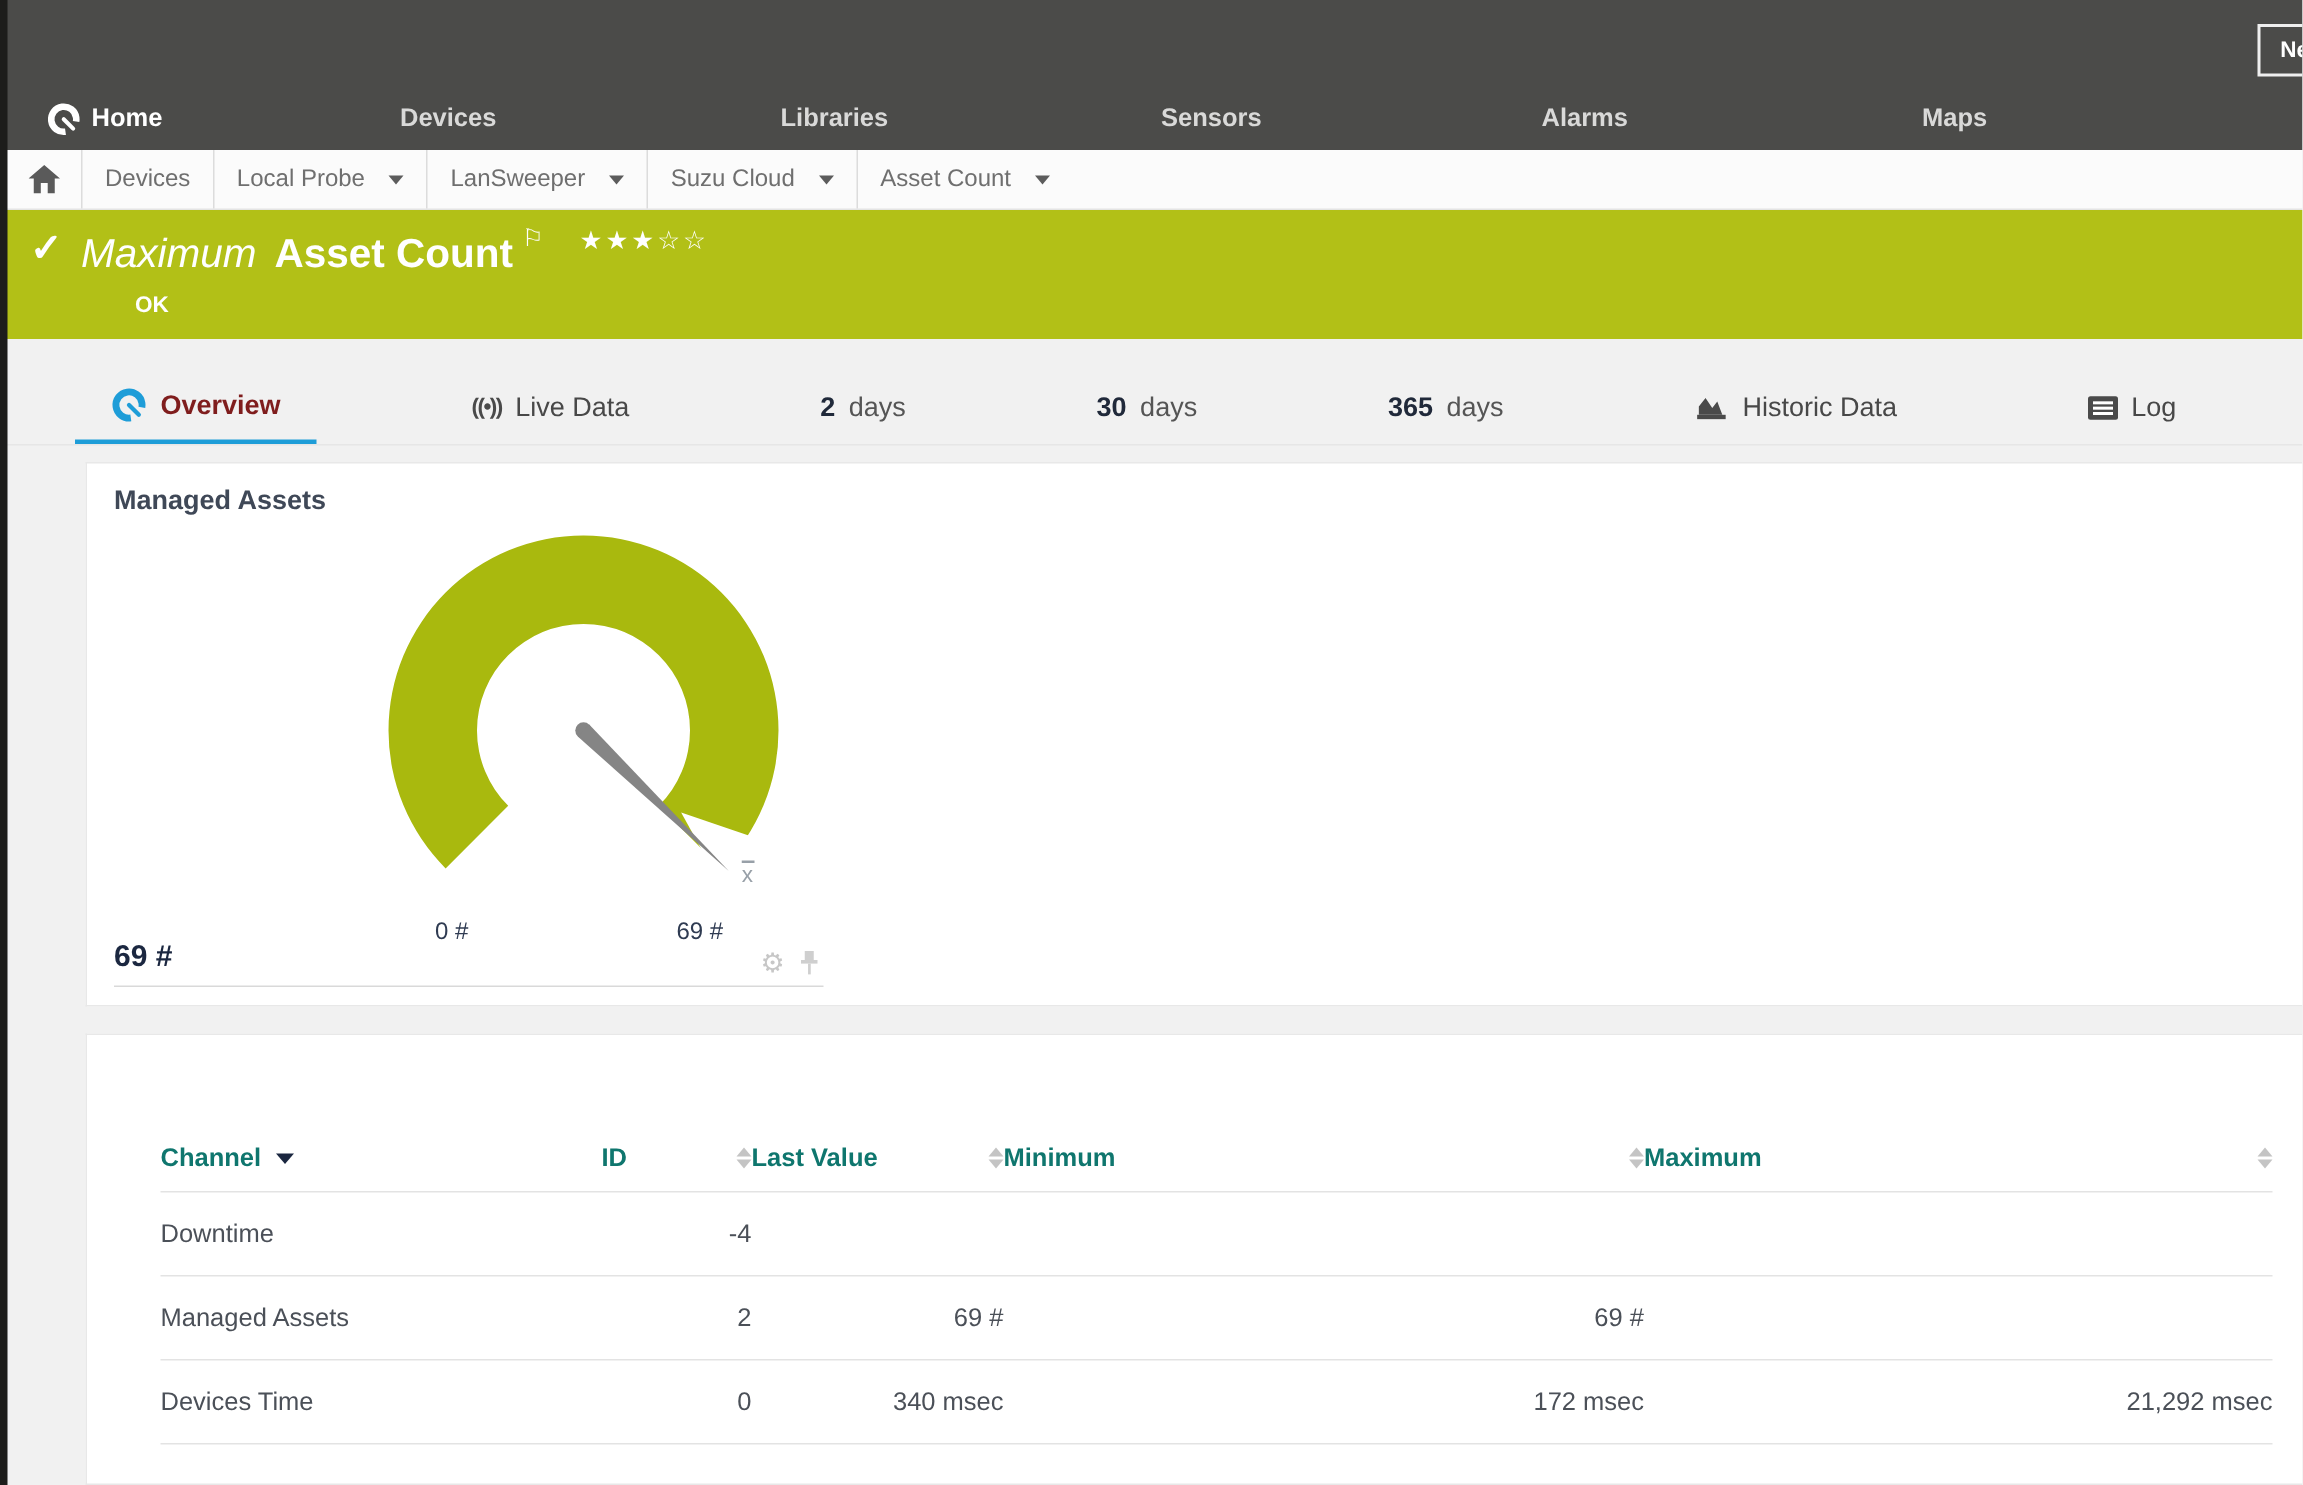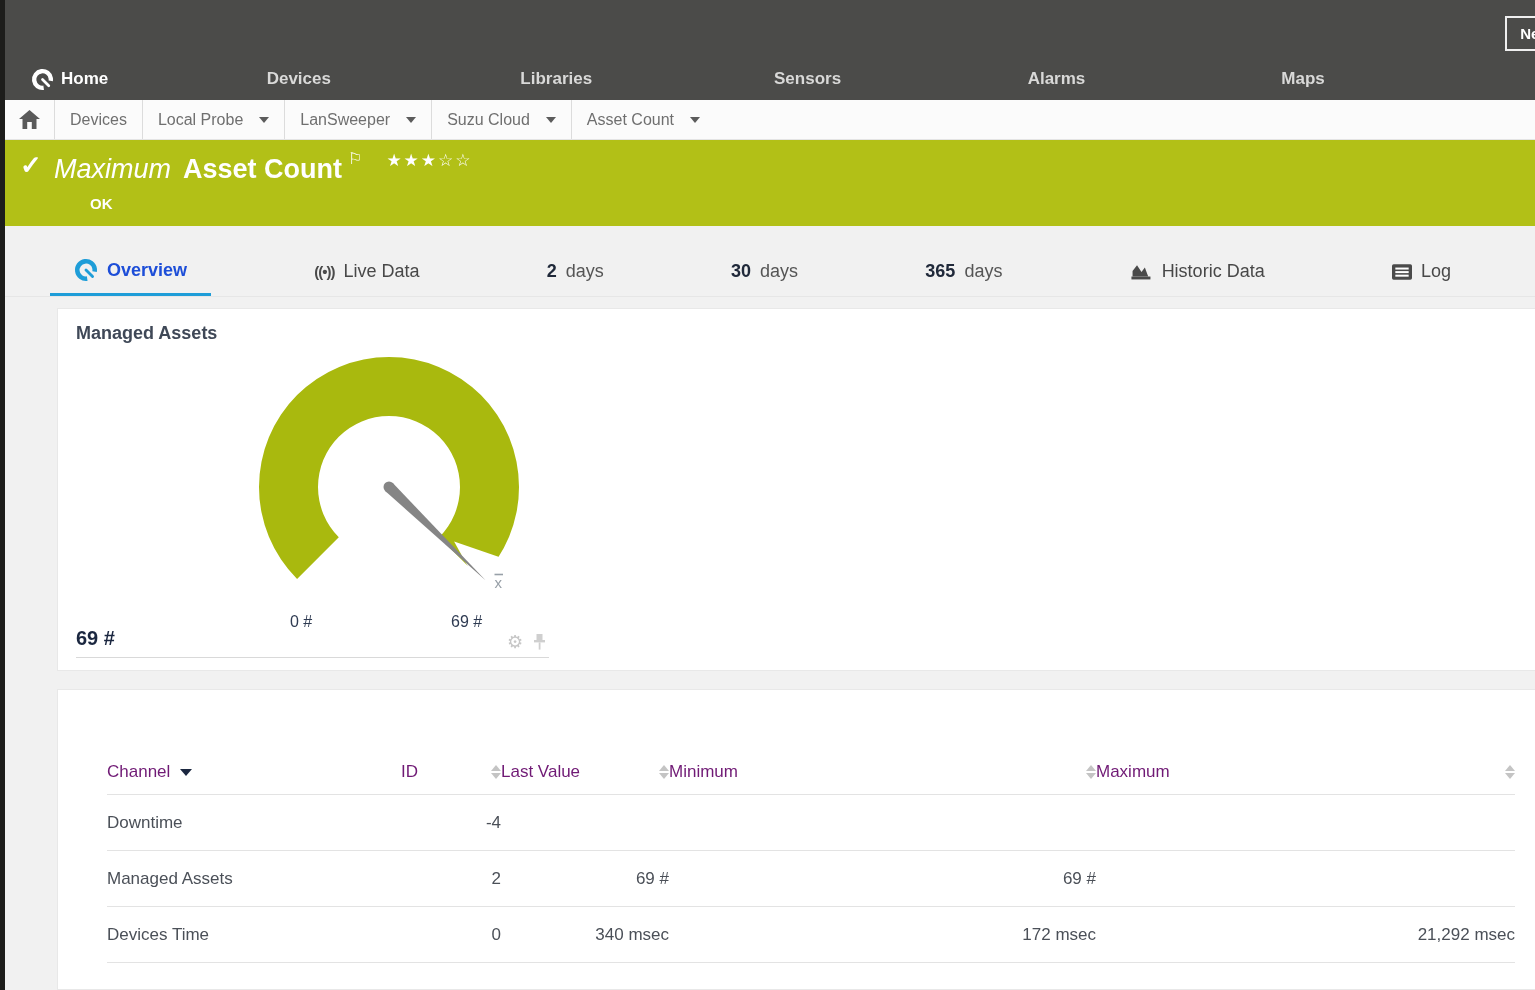--- a/index.html
+++ b/index.html
@@ -34,21 +34,21 @@
   .banner .sensor-type { font-style:italic; font-weight:normal; margin-right:12px; }
   .banner .sensor-name { font-weight:bold; }
   .banner .flag { font-size:16px; vertical-align:14px; margin-left:6px; cursor:pointer; }
   .banner .stars { font-size:17px; vertical-align:12px; margin-left:24px; letter-spacing:2px; cursor:pointer; }
   .banner .status { position:absolute; left:90px; top:55px; font-size:15px; font-weight:bold; }
 
   
   .tabrow { height:71px; background:#f1f1f1; display:flex; align-items:flex-end; justify-content:space-between;
             padding:0 60px 0 50px; border-bottom:1px solid #e6e6e6; }
   .tab { display:flex; align-items:center; gap:9px; font-size:18px; color:#484848; padding:0 24px 14px 24px; cursor:pointer; }
-  .tab.active { border-bottom:3px solid #1e9dd8; padding-bottom:11px; color:#1d4ed8; font-weight:bold; }
+  .tab.active { border-bottom:3px solid #1e9dd8; padding-bottom:11px; color:#7f1d1d; font-weight:bold; }
   .tab .num { font-weight:bold; color:#20293a; }
   .tab .days { color:#555555; }
   .livedata-glyph { font-size:15px; color:#4a4a4a; letter-spacing:-1px; font-weight:bold; }
 
   
   .panel { margin-left:57px; width:1478px; background:#ffffff; border:1px solid #e8e8e8; border-right:none; }
   .panel1 { margin-top:11px; height:363px; position:relative; }
   .panel2 { margin-top:18px; height:301px; }
 
   .gauge-title { position:absolute; left:18px; top:14px; font-size:18px; font-weight:bold; color:#3f4857; }
@@ -56,21 +56,21 @@
   .gauge-min { position:absolute; left:232px; top:304px; font-size:16px; color:#2f3b52; }
   .gauge-max { position:absolute; left:393px; top:304px; font-size:16px; color:#2f3b52; }
   .gauge-value { position:absolute; left:18px; top:318px; font-size:20px; font-weight:bold; color:#1b2740; }
   .gauge-gear { position:absolute; left:449px; top:322px; font-size:18px; color:#c7c7c7; cursor:pointer; }
   .gauge-pin  { position:absolute; left:474px; top:325px; cursor:pointer; }
   .gauge-underline { position:absolute; left:18px; top:348px; width:473px; height:1px; background:#d9d9d9; }
 
   
   .table { padding:60px 20px 0 49px; }
   .trow { display:grid; grid-template-columns:294px 100px 168px 427px 1fr; align-items:center; }
-  .thead { height:44px; font-size:17px; font-weight:normal; color:#701a75; }
+  .thead { height:44px; font-size:17px; font-weight:bold; color:#0f766e; }
   .tbody-row { height:56px; font-size:17px; color:#4b5058; border-top:1px solid #e3e3e3; cursor:pointer; }
   .cell-r { text-align:right; }
   .hcell { display:flex; align-items:center; }
   .hcell-r { justify-content:space-between; }
   .sort-solid { width:0; height:0; border-left:6px solid transparent; border-right:6px solid transparent;
                 border-top:7px solid #1b2740; margin-left:10px; }
   .sort-pair { display:inline-flex; flex-direction:column; gap:2px; margin-left:8px; }
   .sort-pair .up { width:0; height:0; border-left:5px solid transparent; border-right:5px solid transparent;
                    border-bottom:6px solid #c4c4c4; }
   .sort-pair .down { width:0; height:0; border-left:5px solid transparent; border-right:5px solid transparent;

